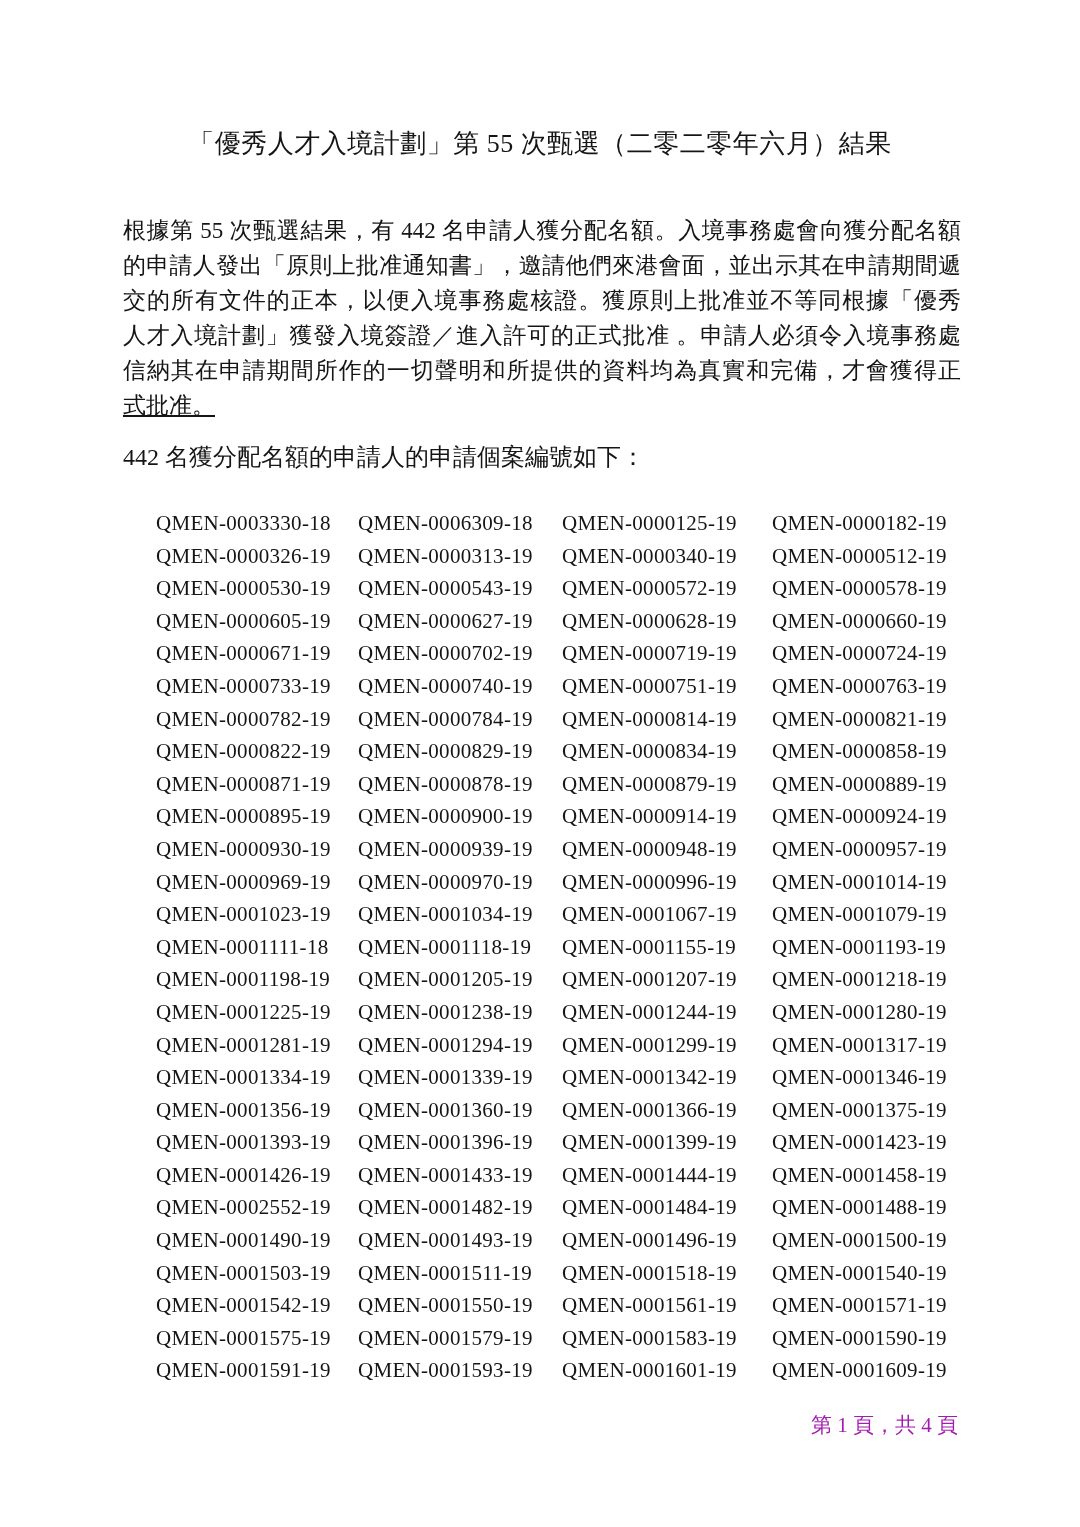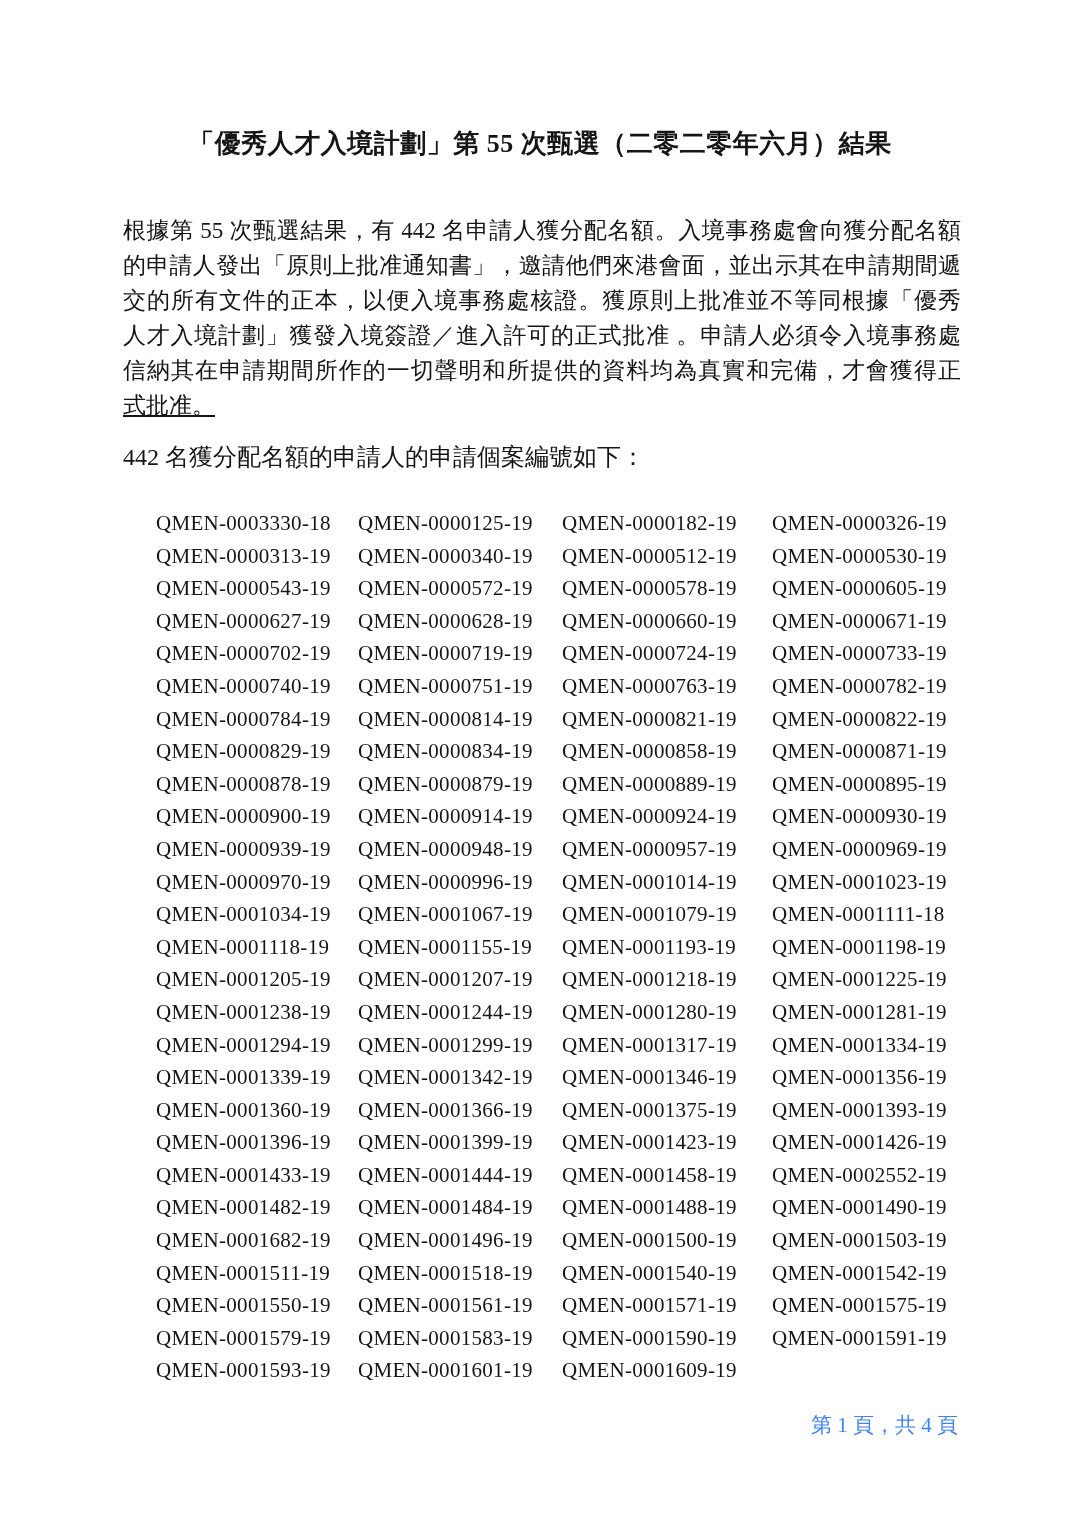--- a/index.html
+++ b/index.html
@@ -17,21 +17,21 @@
     overflow: hidden;
   }
   .doc-title {
     position: absolute;
     top: 126px;
     left: 0;
     right: 0;
     margin: 0;
     text-align: center;
     font-size: 26px;
-    font-weight: 700;
+    font-weight: 400;
     letter-spacing: 0.5px;
     white-space: nowrap;
   }
   .intro-paragraph {
     position: absolute;
     top: 213px;
     left: 123px;
     width: 838px;
     font-size: 23px;
     line-height: 35px;
@@ -67,21 +67,21 @@
     letter-spacing: 0.3px;
   }
   .case-cell {
     white-space: nowrap;
   }
   .page-footer {
     position: absolute;
     top: 1411px;
     right: 122px;
     font-size: 21px;
-    color: #3b82f6;
+    color: #a21caf;
     white-space: nowrap;
   }
 </style>
 </head>
 <body>
 
 <div class="page">
   <h1 class="doc-title">「優秀人才入境計劃」第 55 次甄選（二零二零年六月）結果</h1>
 
   <div class="intro-paragraph">
@@ -90,20 +90,21 @@
       <div class="par-line"><span class="">交的所有文件的正本，以便入境事務處核證。</span><span class="u">獲原則上批准並不等同根據「優秀</span></div>
       <div class="par-line"><span class="u">人才入境計劃」獲發入境簽證／進入許可的正式批准 </span><span class="">。申請人必須令入境事務處</span></div>
       <div class="par-line"><span class="">信納其在申請期間所作的一切聲明和所提供的資料均為真實和完備，才會獲得正</span></div>
       <div class="par-line last"><span class="">式批准。</span></div>
     </div>
 
   <div class="list-intro">442 名獲分配名額的申請人的申請個案編號如下：</div>
 
   <div class="case-grid">
       <div class="case-cell">QMEN-0003330-18</div>
+      <div class="case-cell">QMEN-0006309-18</div>
       <div class="case-cell">QMEN-0000125-19</div>
       <div class="case-cell">QMEN-0000182-19</div>
       <div class="case-cell">QMEN-0000326-19</div>
       <div class="case-cell">QMEN-0000313-19</div>
       <div class="case-cell">QMEN-0000340-19</div>
       <div class="case-cell">QMEN-0000512-19</div>
       <div class="case-cell">QMEN-0000530-19</div>
       <div class="case-cell">QMEN-0000543-19</div>
       <div class="case-cell">QMEN-0000572-19</div>
       <div class="case-cell">QMEN-0000578-19</div>
@@ -177,21 +178,21 @@
       <div class="case-cell">QMEN-0001423-19</div>
       <div class="case-cell">QMEN-0001426-19</div>
       <div class="case-cell">QMEN-0001433-19</div>
       <div class="case-cell">QMEN-0001444-19</div>
       <div class="case-cell">QMEN-0001458-19</div>
       <div class="case-cell">QMEN-0002552-19</div>
       <div class="case-cell">QMEN-0001482-19</div>
       <div class="case-cell">QMEN-0001484-19</div>
       <div class="case-cell">QMEN-0001488-19</div>
       <div class="case-cell">QMEN-0001490-19</div>
-      <div class="case-cell">QMEN-0001682-19</div>
+      <div class="case-cell">QMEN-0001493-19</div>
       <div class="case-cell">QMEN-0001496-19</div>
       <div class="case-cell">QMEN-0001500-19</div>
       <div class="case-cell">QMEN-0001503-19</div>
       <div class="case-cell">QMEN-0001511-19</div>
       <div class="case-cell">QMEN-0001518-19</div>
       <div class="case-cell">QMEN-0001540-19</div>
       <div class="case-cell">QMEN-0001542-19</div>
       <div class="case-cell">QMEN-0001550-19</div>
       <div class="case-cell">QMEN-0001561-19</div>
       <div class="case-cell">QMEN-0001571-19</div>

